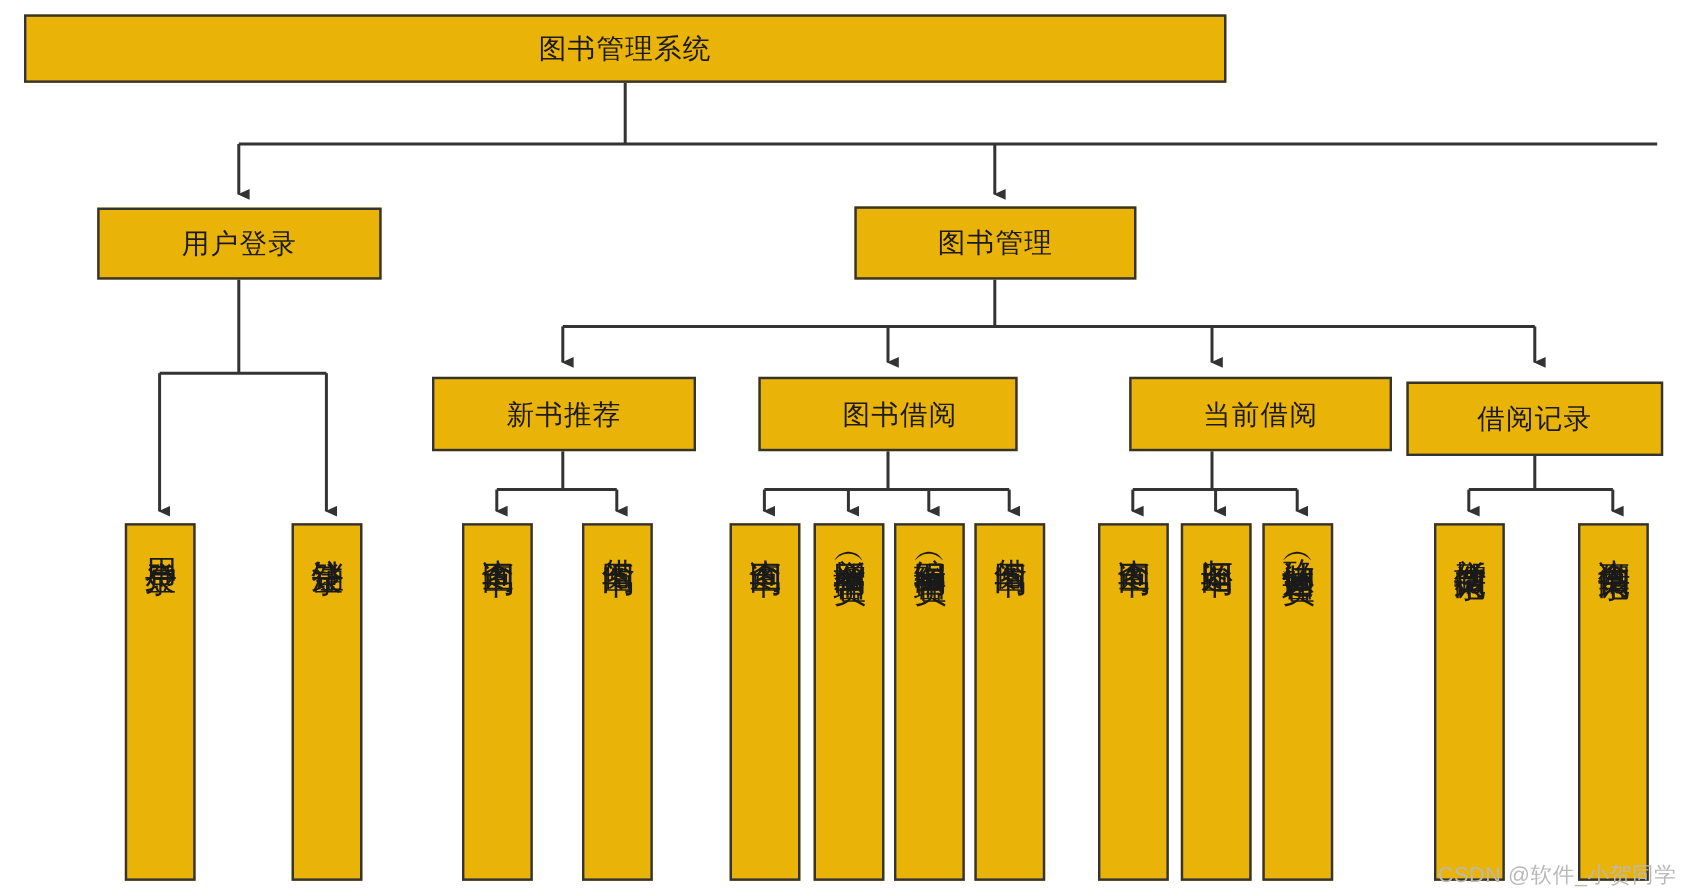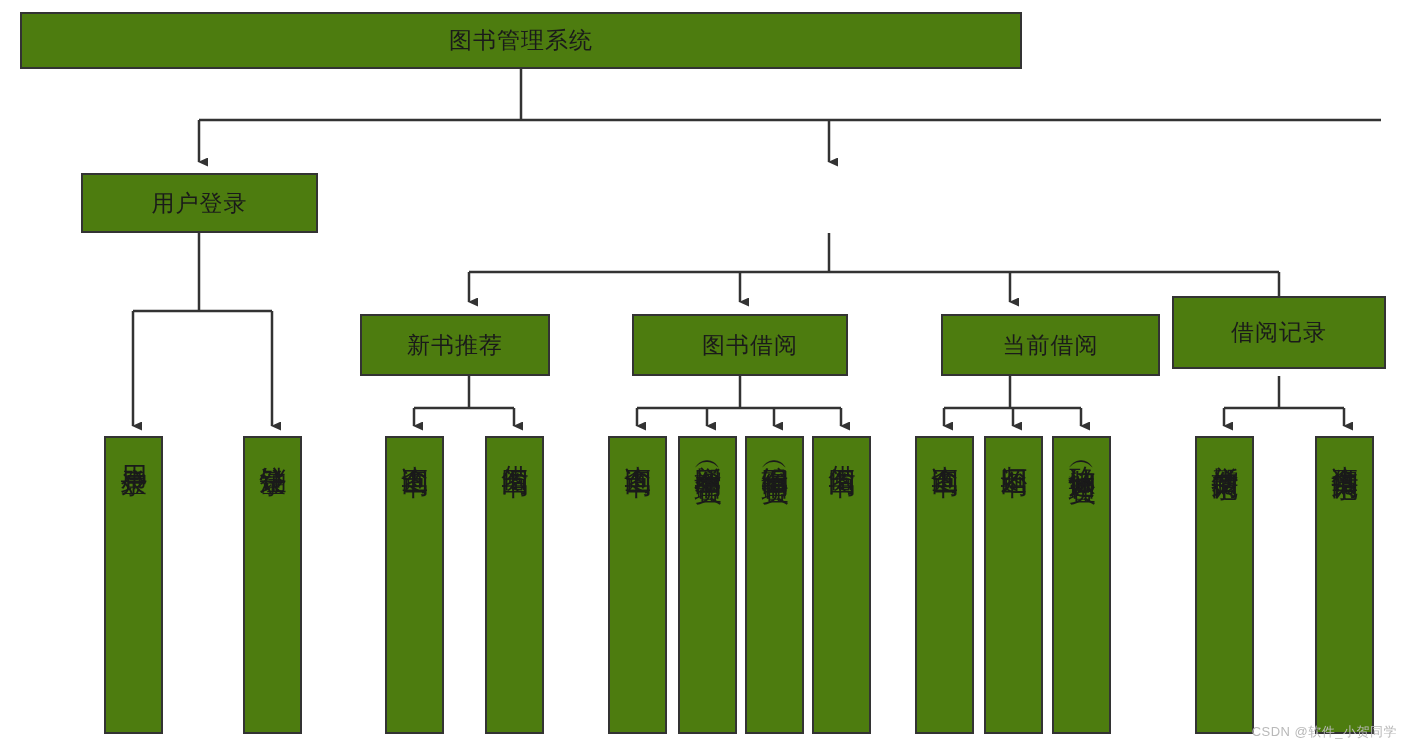--- a/index.html
+++ b/index.html
@@ -19,21 +19,21 @@
     position: absolute;
     left: 0;
     top: 0;
     width: 1405px;
     height: 747px;
     pointer-events: none;
   }
   .node {
     position: absolute;
     box-sizing: border-box;
-    background: #4d7c0f;
+    background: #eab308;
     border: 2.5px solid #333333;
     display: flex;
     align-items: center;
     justify-content: center;
     color: #1a1a1a;
     font-family: Liberation Serif, serif;
   }
   .node.h {
     font-size: 23px;
     letter-spacing: 1px;
@@ -52,21 +52,21 @@
     line-height: 1.08;
     letter-spacing: 2px;
     text-align: left;
     color: #1a1a1a;
     white-space: nowrap;
   }
   #watermark {
     position: absolute;
     right: 8px;
     bottom: 6px;
-    font-size: 13px;
+    font-size: 18px;
     color: #b9b9b9;
     letter-spacing: 0.5px;
     white-space: nowrap;
   }
 </style>
 </head>
 <body>
 
 <div id="canvas">
 
@@ -121,31 +121,34 @@
     </g>
   </svg>
 
   <div class="node h" style="left:20px; top:12px; width:1002px; height:57px;">
     <span>图书管理系统</span>
   </div>
 
   <div class="node h" style="left:81px; top:173px; width:237px; height:60px;">
     <span>用户登录</span>
   </div>
+  <div class="node h" style="left:712px; top:172px; width:235px; height:61px;">
+    <span>图书管理</span>
+  </div>
 
-  <div class="node h" style="left:360px; top:314px; width:190px; height:62px;">
+  <div class="node h" style="left:360px; top:314px; width:220px; height:62px;">
     <span>新书推荐</span>
   </div>
   <div class="node h" style="left:632px; top:314px; width:216px; height:62px;padding-left:20px;">
     <span>图书借阅</span>
   </div>
   <div class="node h" style="left:941px; top:314px; width:219px; height:62px;">
     <span>当前借阅</span>
   </div>
-  <div class="node h" style="left:1172px; top:296px; width:214px; height:73px;">
+  <div class="node h" style="left:1172px; top:318px; width:214px; height:62px;">
     <span>借阅记录</span>
   </div>
 
   <div class="node v" style="left:104px; top:436px; width:59px; height:298px;">
     <span class="vtext">用户登录</span>
   </div>
   <div class="node v" style="left:243px; top:436px; width:59px; height:298px;">
     <span class="vtext">注销登录</span>
   </div>
 

